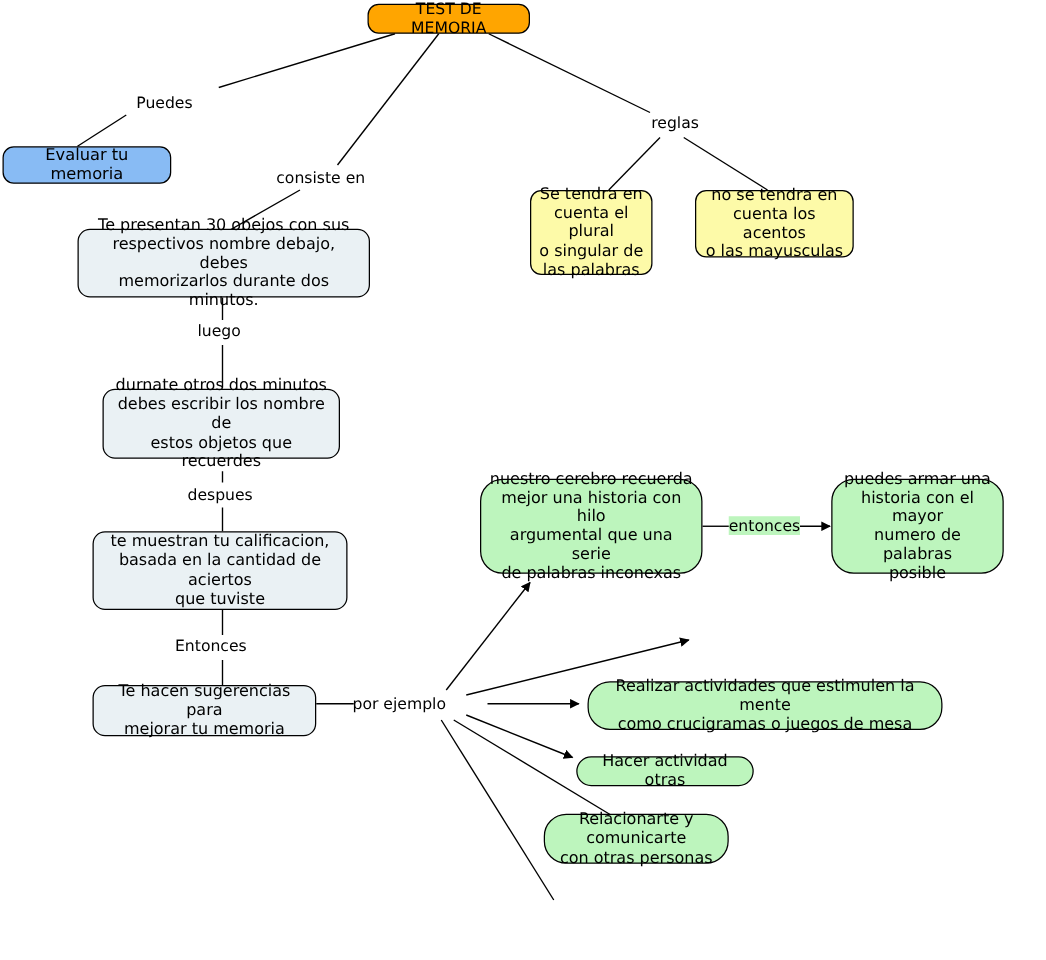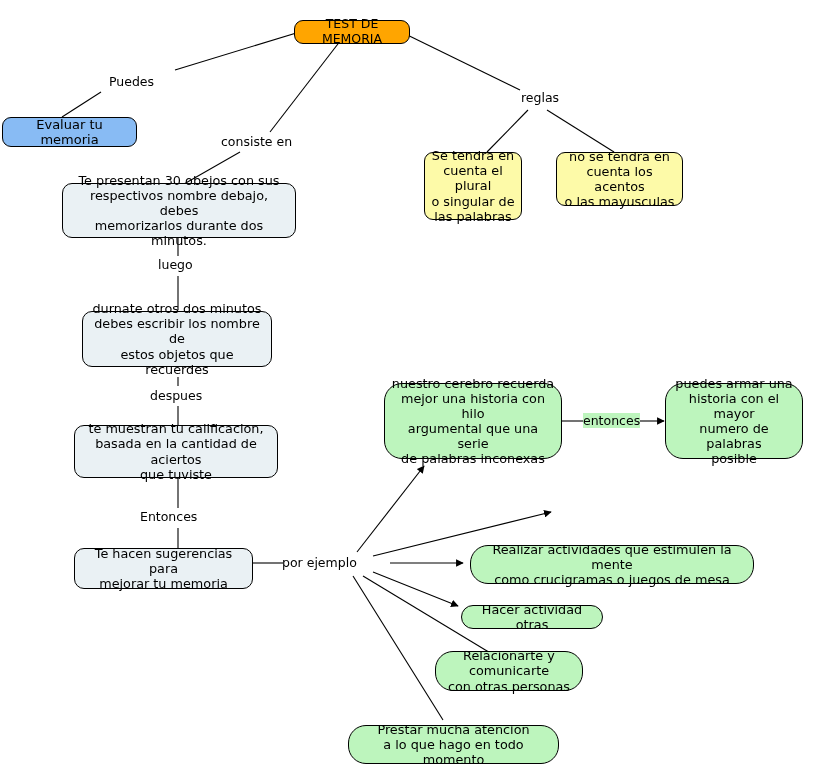--- a/index.html
+++ b/index.html
@@ -116,33 +116,33 @@
       <path d="M 390 563 L 463 563" marker-end="url(#arrow)"></path>
       <path d="M 373 572 L 458 606" marker-end="url(#arrow)"></path>
       <path d="M 363 576 L 492 654"></path>
       <path d="M 353 576 L 443 720"></path>
 
       <path d="M 562 421 L 585 421"></path>
       <path d="M 638 421 L 664 421" marker-end="url(#arrow)"></path>
     </g>
   </svg>
 
-  <div class="node node-root" style="left:294px; top:20px; width:116px; height:24px;">TEST DE MEMORIA</div>
+  <div class="node node-root" style="left:294px; top:3px; width:130px; height:24px;">TEST DE MEMORIA</div>
 
   <div class="node node-blue" style="left:2px; top:117px; width:135px; height:30px;">Evaluar tu memoria</div>
 
   <div class="node node-grey" style="left:62px; top:183px; width:234px; height:55px;">Te presentan 30 obejos con sus
 respectivos nombre debajo, debes
 memorizarlos durante dos minutos.</div>
 
   <div class="node node-grey" style="left:82px; top:311px; width:190px; height:56px;">durnate otros dos minutos
 debes escribir los nombre de
 estos objetos que recuerdes</div>
 
-  <div class="node node-grey" style="left:74px; top:425px; width:204px; height:53px;">te muestran tu calificacion,
+  <div class="node node-grey" style="left:74px; top:425px; width:204px; height:63px;">te muestran tu calificacion,
 basada en la cantidad de aciertos
 que tuviste</div>
 
   <div class="node node-grey" style="left:74px; top:548px; width:179px; height:41px;">Te hacen sugerencias para
 mejorar tu memoria</div>
 
   <div class="node node-yellow" style="left:424px; top:152px; width:98px; height:68px;">Se tendra en
 cuenta el plural
 o singular de
 las palabras</div>
@@ -163,22 +163,20 @@
 
 
   <div class="node node-green" style="left:470px; top:545px; width:284px; height:39px;">Realizar actividades que estimulen la mente
 como crucigramas o juegos de mesa</div>
 
   <div class="node node-green" style="left:461px; top:605px; width:142px; height:24px;">Hacer actividad otras</div>
 
   <div class="node node-green" style="left:435px; top:651px; width:148px; height:40px;">Relacionarte y comunicarte
 con otras personas</div>
 
-  <div class="node node-green" style="left:348px; top:725px; width:211px; height:39px;">Prestar mucha atencion
-a lo que hago en todo momento</div>
 
   <div class="edge-label" style="left:109px; top:74px;">Puedes</div>
 
   <div class="edge-label" style="left:221px; top:134px;">consiste en</div>
 
   <div class="edge-label" style="left:521px; top:90px;">reglas</div>
 
   <div class="edge-label" style="left:158px; top:257px;">luego</div>
 
   <div class="edge-label" style="left:150px; top:388px;">despues</div>

